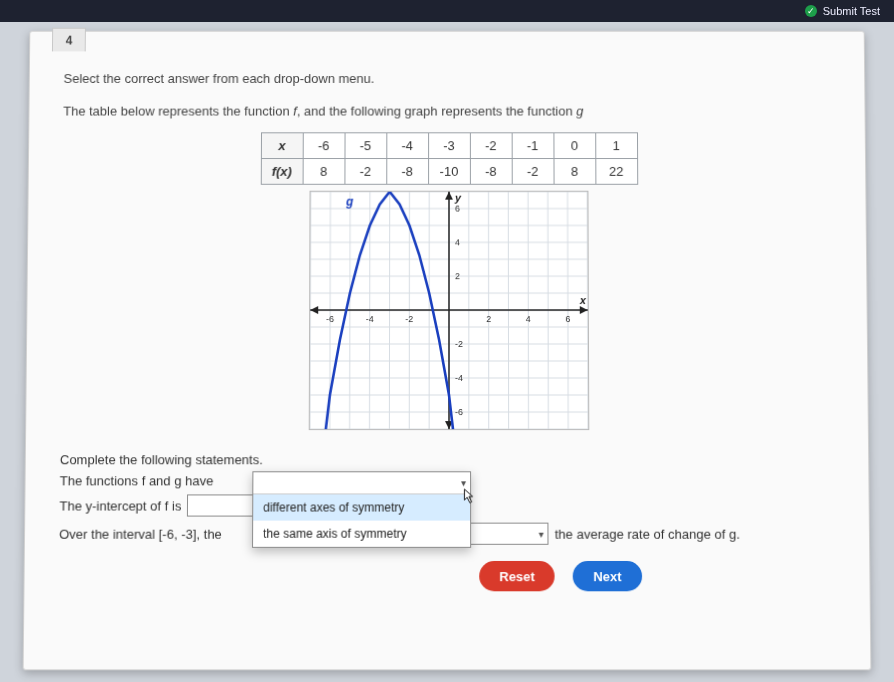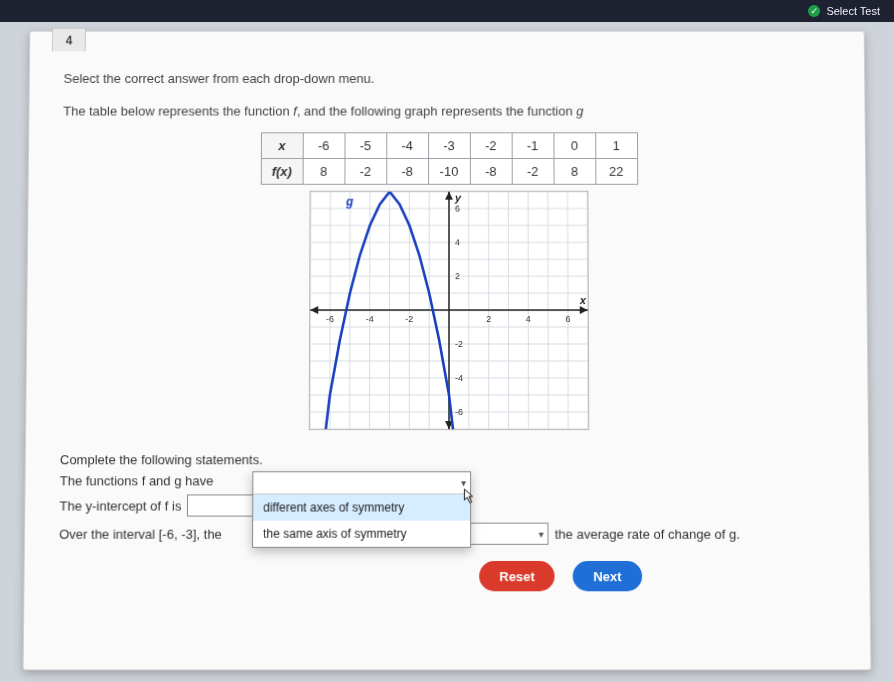--- a/index.html
+++ b/index.html
@@ -84,21 +84,21 @@
   .yint-box {
     border:1px solid #8d8d8d; background:#fff; height:22px; width:140px;
     display:inline-block;
   }
 </style>
 </head>
 <body>
 
 <div class="topbar">
   <span class="check-icon">✓</span>
-  <span>Select Test</span>
+  <span>Submit Test</span>
 </div>
 
 <div class="stage">
   <div class="card">
     <div class="qnum-tab">4</div>
     <div class="card-inner">
 
       <p class="directions">Select the correct answer from each drop-down menu.</p>
 
       <p class="prompt">

